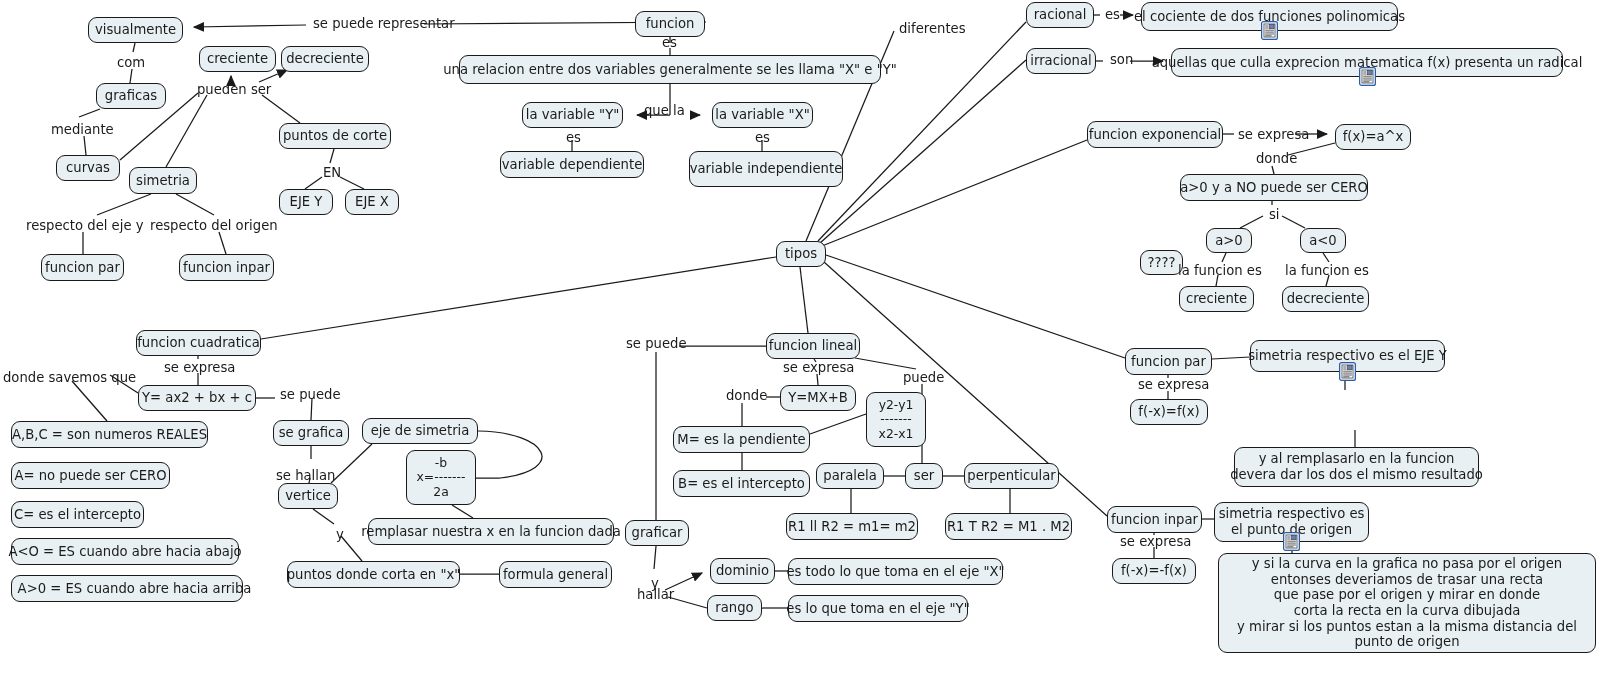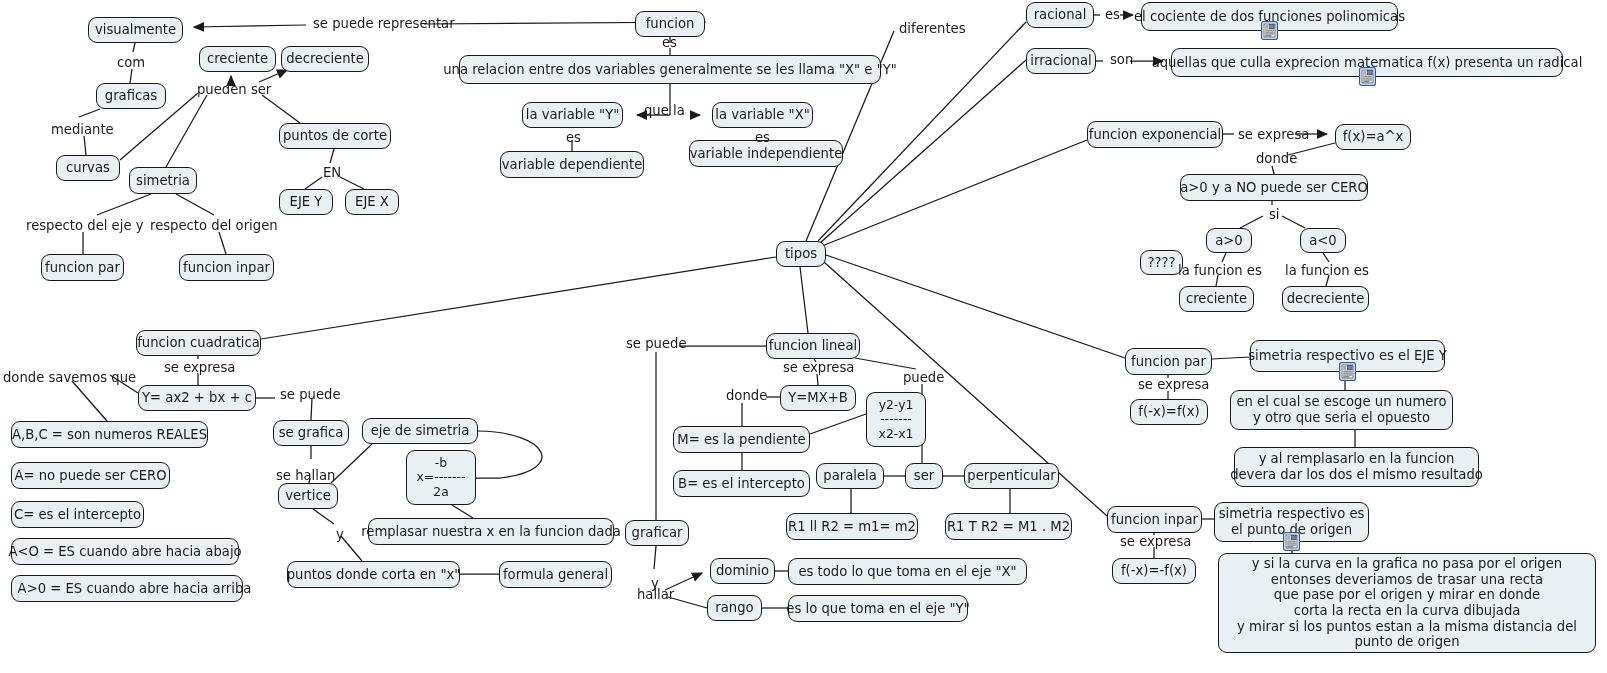--- a/index.html
+++ b/index.html
@@ -207,21 +207,21 @@
     <div class="node" style="left: 279px; top: 189px; width: 54px; height: 26px;"><span>EJE Y</span></div>
     <div class="node" style="left: 345px; top: 189px; width: 54px; height: 26px;"><span>EJE X</span></div>
     <div class="node" style="left: 129px; top: 167px; width: 68px; height: 27px;"><span>simetria</span></div>
     <div class="node" style="left: 41px; top: 254px; width: 83px; height: 27px;"><span>funcion par</span></div>
     <div class="node" style="left: 179px; top: 254px; width: 95px; height: 27px;"><span>funcion inpar</span></div>
     <div class="node" style="left: 635px; top: 11px; width: 70px; height: 26px;"><span>funcion</span></div>
     <div class="node" style="left: 459px; top: 55px; width: 422px; height: 29px;"><span>una relacion entre dos variables generalmente se les llama "X" e "Y"</span></div>
     <div class="node" style="left: 522px; top: 102px; width: 101px; height: 26px;"><span>la variable "Y"</span></div>
     <div class="node" style="left: 712px; top: 102px; width: 101px; height: 26px;"><span>la variable "X"</span></div>
     <div class="node" style="left: 500px; top: 151px; width: 144px; height: 27px;"><span>variable dependiente</span></div>
-    <div class="node" style="left: 689px; top: 140px; width: 154px; height: 27px;"><span>variable independiente</span></div>
+    <div class="node" style="left: 689px; top: 151px; width: 154px; height: 36px;"><span>variable independiente</span></div>
     <div class="node" style="left: 776px; top: 241px; width: 50px; height: 26px;"><span>tipos</span></div>
     <div class="node" style="left: 1026px; top: 2px; width: 68px; height: 26px;"><span>racional</span></div>
     <div class="node" style="left: 1141px; top: 2px; width: 257px; height: 29px;"><span>el cociente de dos funciones polinomicas</span></div>
     <div class="docicon" style="left: 1261px; top: 21px;"><svg viewBox="0 0 17 19" width="17" height="19">
         <rect x="0.6" y="0.6" width="15.8" height="17.8" rx="2" fill="#eef3fb" stroke="#2a5caa" stroke-width="1.2"></rect>
         <rect x="3" y="3" width="11" height="13" fill="#ffffff" stroke="#4a4a4a" stroke-width="0.8"></rect>
         <rect x="8.5" y="3.5" width="4.6" height="4.2" fill="#6f7fa8" stroke="#2a3a5a" stroke-width="0.6"></rect>
         <g stroke="#333" stroke-width="0.8">
           <line x1="4.2" y1="5" x2="7.6" y2="5"></line>
           <line x1="4.2" y1="7" x2="7.6" y2="7"></line>
@@ -277,41 +277,39 @@
     <div class="node" style="left: 866px; top: 392px; width: 60px; height: 55px; white-space: pre; line-height: 1.18; font-size: 12.4px;"><span>y2-y1
 -------
 x2-x1</span></div>
     <div class="node" style="left: 816px; top: 463px; width: 68px; height: 26px;"><span>paralela</span></div>
     <div class="node" style="left: 905px; top: 463px; width: 38px; height: 26px;"><span>ser</span></div>
     <div class="node" style="left: 964px; top: 463px; width: 95px; height: 26px;"><span>perpenticular</span></div>
     <div class="node" style="left: 786px; top: 513px; width: 132px; height: 27px;"><span>R1 ll R2 = m1= m2</span></div>
     <div class="node" style="left: 945px; top: 513px; width: 127px; height: 27px;"><span>R1 T R2 = M1 . M2</span></div>
     <div class="node" style="left: 625px; top: 520px; width: 64px; height: 26px;"><span>graficar</span></div>
     <div class="node" style="left: 710px; top: 558px; width: 65px; height: 26px;"><span>dominio</span></div>
-    <div class="node" style="left: 788px; top: 558px; width: 239px; height: 27px;"><span>es todo lo que toma en el eje "X"</span></div>
+    <div class="node" style="left: 788px; top: 558px; width: 215px; height: 27px;"><span>es todo lo que toma en el eje "X"</span></div>
     <div class="node" style="left: 707px; top: 595px; width: 55px; height: 26px;"><span>rango</span></div>
     <div class="node" style="left: 788px; top: 595px; width: 180px; height: 27px;"><span>es lo que toma en el eje "Y"</span></div>
     <div class="node" style="left: 1125px; top: 348px; width: 87px; height: 27px;"><span>funcion par</span></div>
     <div class="node" style="left: 1250px; top: 340px; width: 195px; height: 32px;"><span>simetria respectivo es el EJE Y</span></div>
     <div class="docicon" style="left: 1339px; top: 362px;"><svg viewBox="0 0 17 19" width="17" height="19">
         <rect x="0.6" y="0.6" width="15.8" height="17.8" rx="2" fill="#eef3fb" stroke="#2a5caa" stroke-width="1.2"></rect>
         <rect x="3" y="3" width="11" height="13" fill="#ffffff" stroke="#4a4a4a" stroke-width="0.8"></rect>
         <rect x="8.5" y="3.5" width="4.6" height="4.2" fill="#6f7fa8" stroke="#2a3a5a" stroke-width="0.6"></rect>
         <g stroke="#333" stroke-width="0.8">
           <line x1="4.2" y1="5" x2="7.6" y2="5"></line>
           <line x1="4.2" y1="7" x2="7.6" y2="7"></line>
           <line x1="4.2" y1="9.2" x2="12.9" y2="9.2"></line>
           <line x1="4.2" y1="11.1" x2="12.9" y2="11.1"></line>
           <line x1="4.2" y1="13" x2="12.9" y2="13"></line>
           <line x1="4.2" y1="14.8" x2="10.5" y2="14.8"></line>
         </g>
       </svg></div>
     <div class="node" style="left: 1130px; top: 399px; width: 78px; height: 26px;"><span>f(-x)=f(x)</span></div>
-    <div class="node" style="left: 1230px; top: 390px; width: 223px; height: 40px; white-space: pre; line-height: 1.18;"><span>en el cual se escoge un numero
-y otro que seria el opuesto</span></div>
     <div class="node" style="left: 1234px; top: 447px; width: 245px; height: 40px; white-space: pre; line-height: 1.18;"><span>y al remplasarlo en la funcion
 devera dar los dos el mismo resultado</span></div>
     <div class="node" style="left: 1107px; top: 506px; width: 95px; height: 27px;"><span>funcion inpar</span></div>
     <div class="node" style="left: 1214px; top: 502px; width: 155px; height: 40px; white-space: pre; line-height: 1.18;"><span>simetria respectivo es
 el punto de origen</span></div>
     <div class="docicon" style="left: 1283px; top: 532px;"><svg viewBox="0 0 17 19" width="17" height="19">
         <rect x="0.6" y="0.6" width="15.8" height="17.8" rx="2" fill="#eef3fb" stroke="#2a5caa" stroke-width="1.2"></rect>
         <rect x="3" y="3" width="11" height="13" fill="#ffffff" stroke="#4a4a4a" stroke-width="0.8"></rect>
         <rect x="8.5" y="3.5" width="4.6" height="4.2" fill="#6f7fa8" stroke="#2a3a5a" stroke-width="0.6"></rect>
         <g stroke="#333" stroke-width="0.8">

